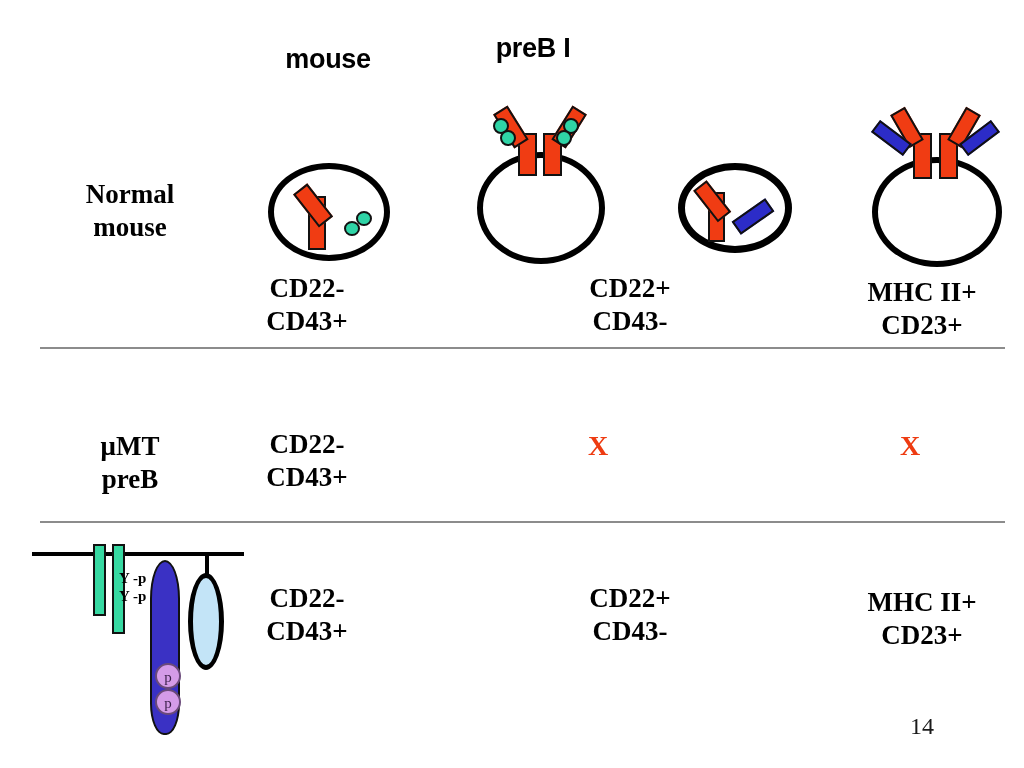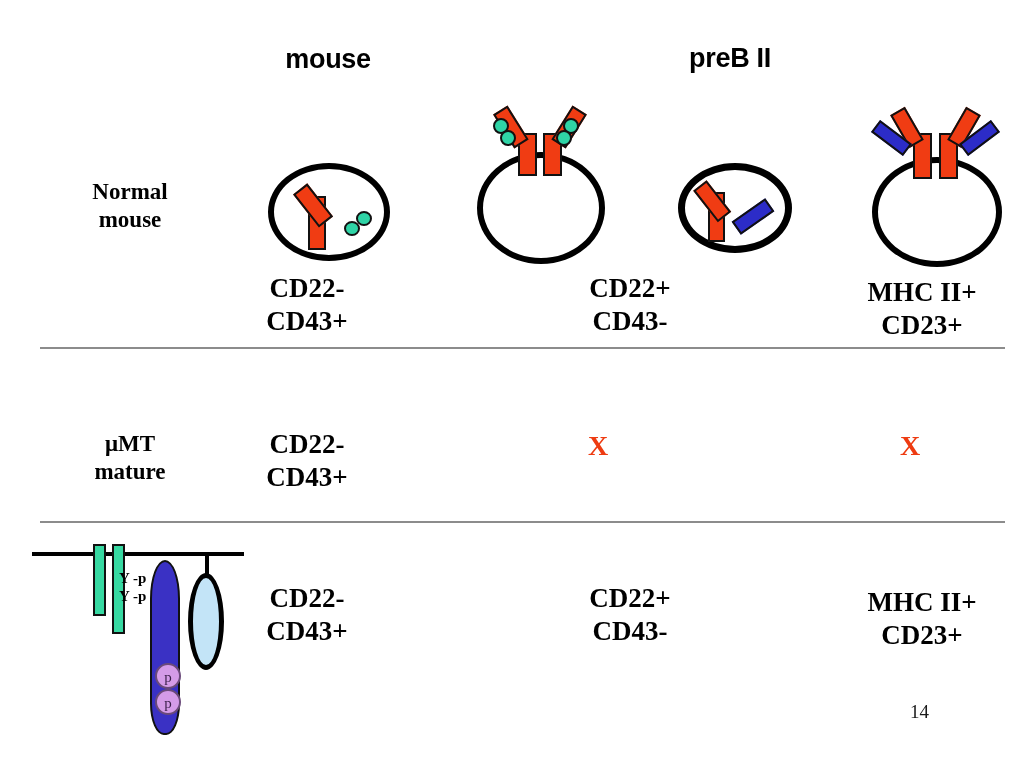--- a/index.html
+++ b/index.html
@@ -31,40 +31,41 @@
     text-align: center;
     line-height: 1.12;
     letter-spacing: -0.3px;
   }
 
   
   .serif-bold {
     position: absolute;
     font-family: "Liberation Serif", serif;
     font-weight: bold;
-    font-size: 23px;
+    font-size: 27px;
     color: #000000;
     text-align: center;
     line-height: 1.22;
     white-space: pre-line;
   }
   .marker { font-size: 27px; }
   .xmark {
     position: absolute;
     font-family: "Liberation Serif", serif;
     font-weight: bold;
     font-size: 28px;
     text-align: center;
   }
   .page-num {
     position: absolute;
     font-family: "Liberation Serif", serif;
     font-weight: normal;
-    font-size: 19px;
+    font-size: 24px;
     color: #1a1a1a;
+    margin-top: 12px;
   }
 
   
   .divider {
     position: absolute;
     height: 0;
     border-top: 2px solid #8c8c8c;
   }
 
   
@@ -146,22 +147,22 @@
     white-space: pre-line;
   }
 </style>
 </head>
 <body>
 
 <div class="slide">
 
   <div class="col-header" style="left:248px; top:44px; width:160px;">mouse</div>
 
-
-  <div class="col-header" style="left:650px; top:43px; width:160px;">preB II</div>
+  <div class="col-header" style="left:453px; top:33px; width:160px;">preB I</div>
+
 
 
   <div class="serif-bold" style="left:40px; top:178px; width:180px;">Normal
 mouse</div>
 
   <div>
     <div class="cell-circle" style="left:268px; top:163px; width:122px; height:98px;"></div>
     <div class="bar bar-red" style="left:308px; top:196px; width:18px; height:54px;"></div>
     <div class="bar bar-red" style="left:317px; top:180px; width:18px; height:42px;
                 transform:rotate(-38deg); transform-origin:50% 100%;"></div>
@@ -209,21 +210,21 @@
   <div class="serif-bold marker" style="left:192px; top:272px; width:230px; text-align:center;">CD22-
 CD43+</div>
   <div class="serif-bold marker" style="left:515px; top:272px; width:230px; text-align:center;">CD22+
 CD43-</div>
   <div class="serif-bold marker" style="left:822px; top:276px; width:200px; text-align:center;">MHC II+
 CD23+</div>
 
   <div class="divider" style="left:40px; top:347px; width:965px;"></div>
 
   <div class="serif-bold" style="left:40px; top:430px; width:180px;">μMT
-mature</div>
+preB</div>
 
   <div class="serif-bold marker" style="left:192px; top:428px; width:230px; text-align:center;">CD22-
 CD43+</div>
 
   <div class="xmark" style="left:568px; top:430px; width:60px; color:#EE3B11;">X</div>
 
   <div class="xmark" style="left:880px; top:430px; width:60px; color:#EE3B11;">X</div>
 
   <div class="divider" style="left:40px; top:521px; width:965px;"></div>
 

